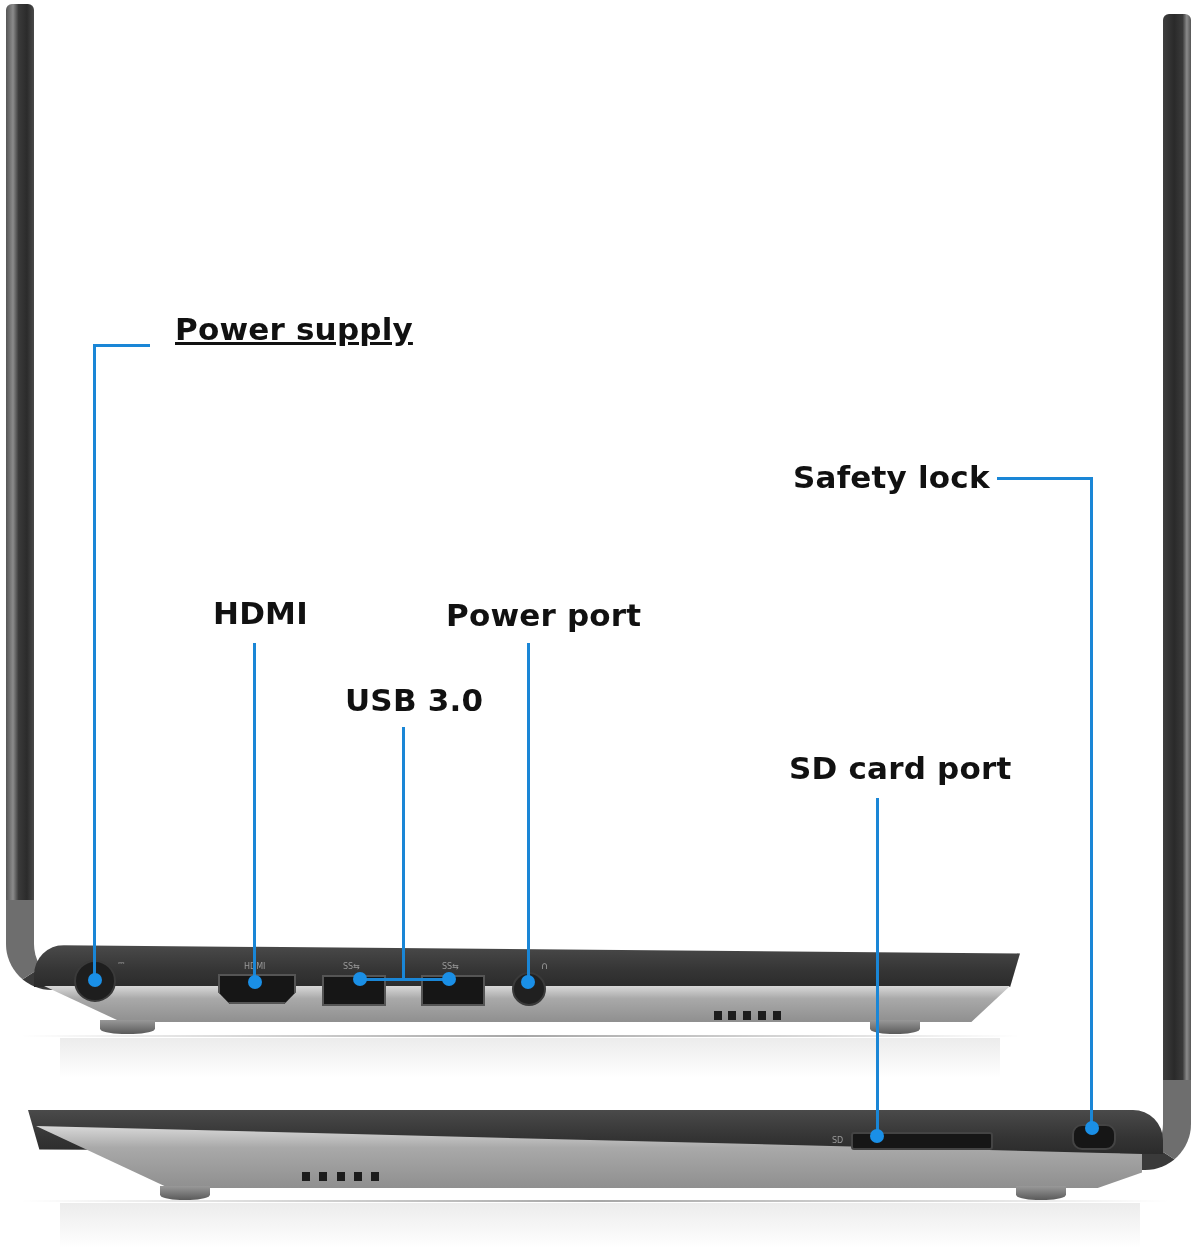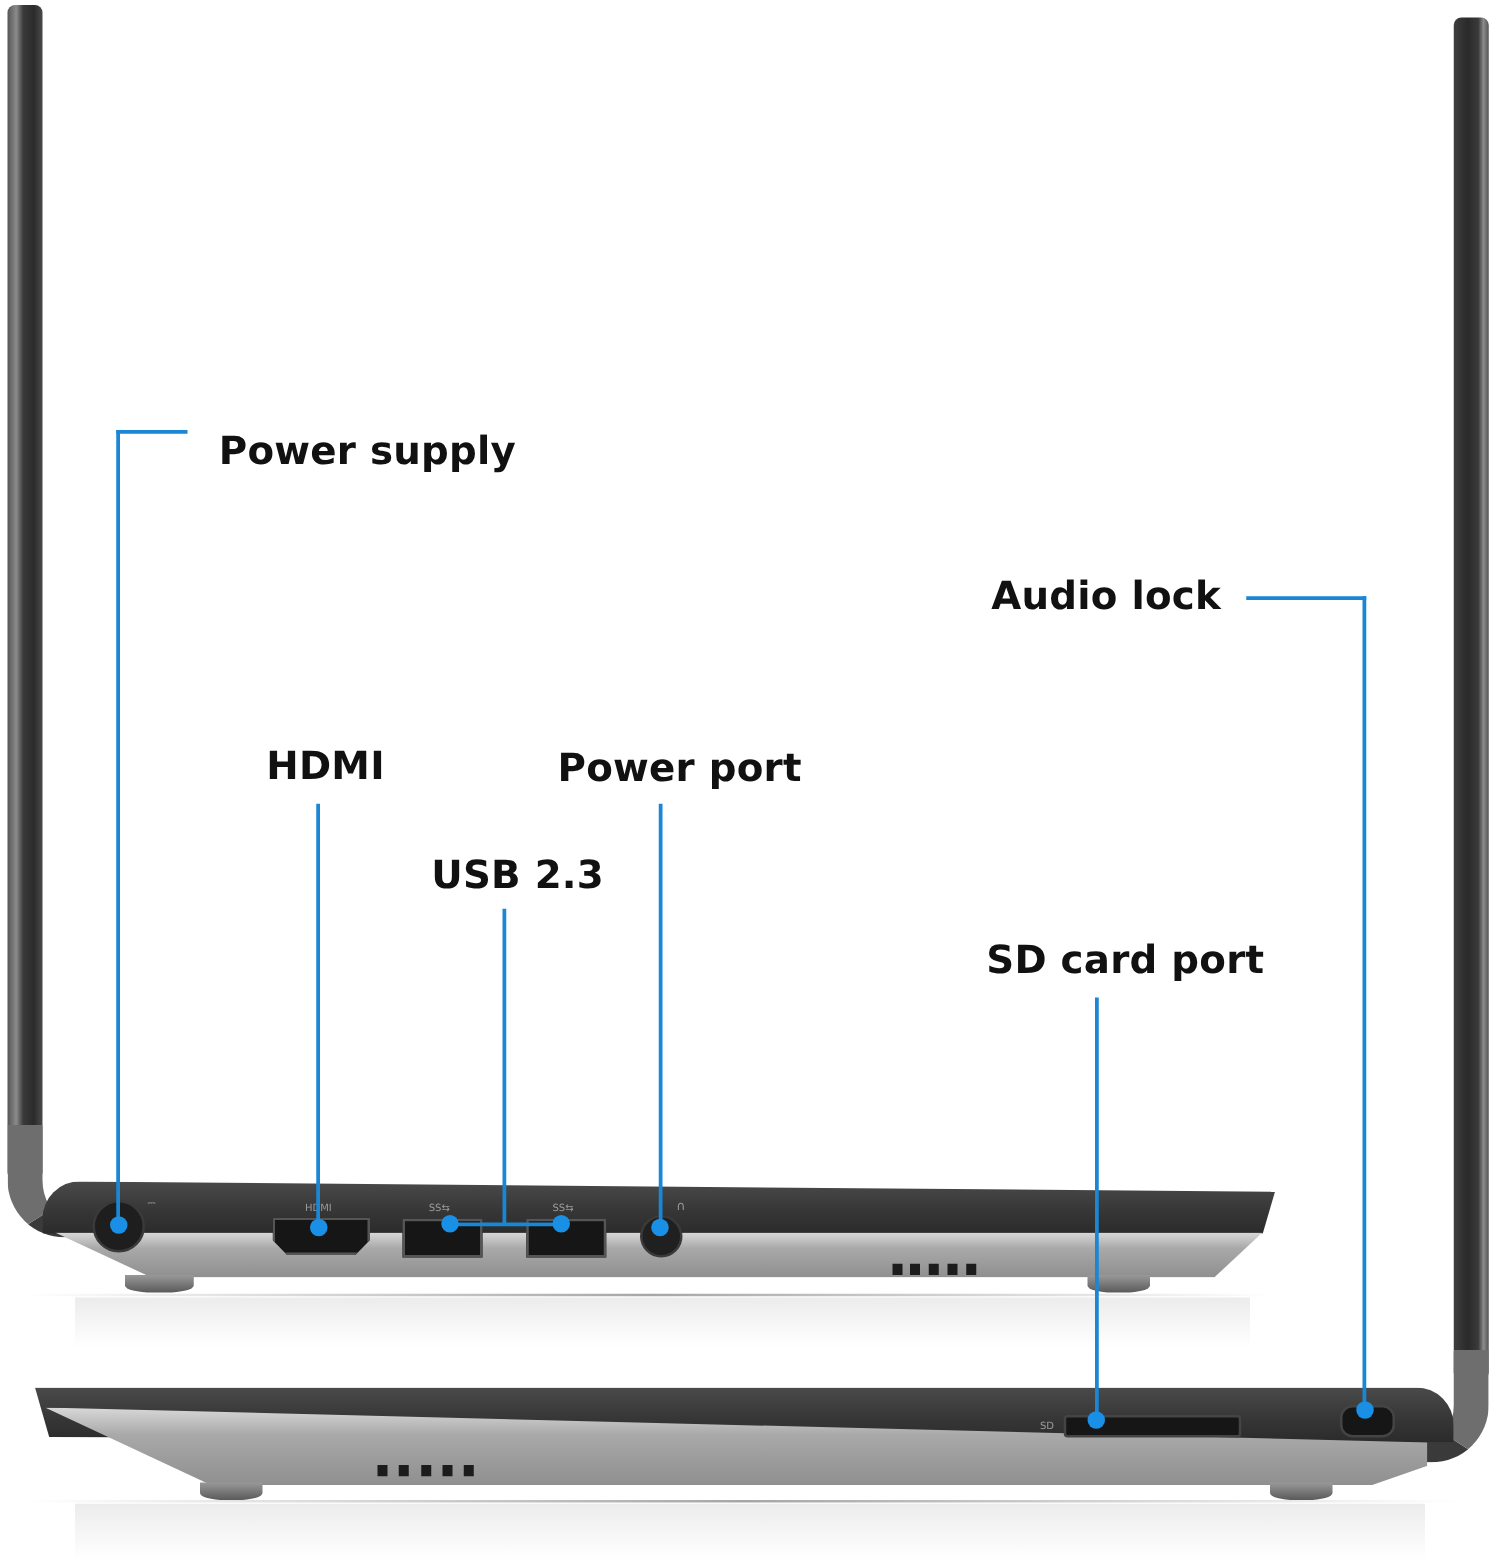--- a/index.html
+++ b/index.html
@@ -76,47 +76,47 @@
   <div class="vent" style="left:319px; top:1172px;"></div>
   <div class="vent" style="left:337px; top:1172px;"></div>
   <div class="vent" style="left:354px; top:1172px;"></div>
   <div class="vent" style="left:371px; top:1172px;"></div>
 </div>
 
 <div>
   <div class="hline" style="left:93px; top:344px; width:57px;"></div>
   <div class="vline" style="left:93px; top:344px; height:636px;"></div>
   <div class="dot" style="left:88px; top:973px;"></div>
-  <span class="label" style="left:175px; top:343px;">Power supply</span>
+  <span class="label" style="left:175px; top:311px;text-decoration:underline;">Power supply</span>
 </div>
 
 <div>
   <div class="vline" style="left:253px; top:643px; height:340px;"></div>
   <div class="dot" style="left:248px; top:975px;"></div>
   <span class="label" style="left:213px; top:595px;">HDMI</span>
 </div>
 
 <div>
   <div class="vline" style="left:402px; top:727px; height:253px;"></div>
   <div class="hline" style="left:358px; top:978px; width:92px;"></div>
   <div class="dot" style="left:353px; top:972px;"></div>
   <div class="dot" style="left:442px; top:972px;"></div>
-  <span class="label" style="left:345px; top:682px;">USB 2.3</span>
+  <span class="label" style="left:345px; top:682px;">USB 3.0</span>
 </div>
 
 <div>
   <div class="vline" style="left:527px; top:643px; height:340px;"></div>
   <div class="dot" style="left:521px; top:975px;"></div>
   <span class="label" style="left:446px; top:597px;">Power port</span>
 </div>
 
 <div>
   <div class="vline" style="left:876px; top:798px; height:338px;"></div>
   <div class="dot" style="left:870px; top:1129px;"></div>
   <span class="label" style="left:789px; top:750px;">SD card port</span>
 </div>
 
 <div>
   <div class="hline" style="left:997px; top:477px; width:96px;"></div>
   <div class="vline" style="left:1090px; top:477px; height:652px;"></div>
   <div class="dot" style="left:1085px; top:1121px;"></div>
-  <span class="label" style="left:793px; top:459px;">Audio lock</span>
+  <span class="label" style="left:793px; top:459px;">Safety lock</span>
 </div>
 
 </body></html>

